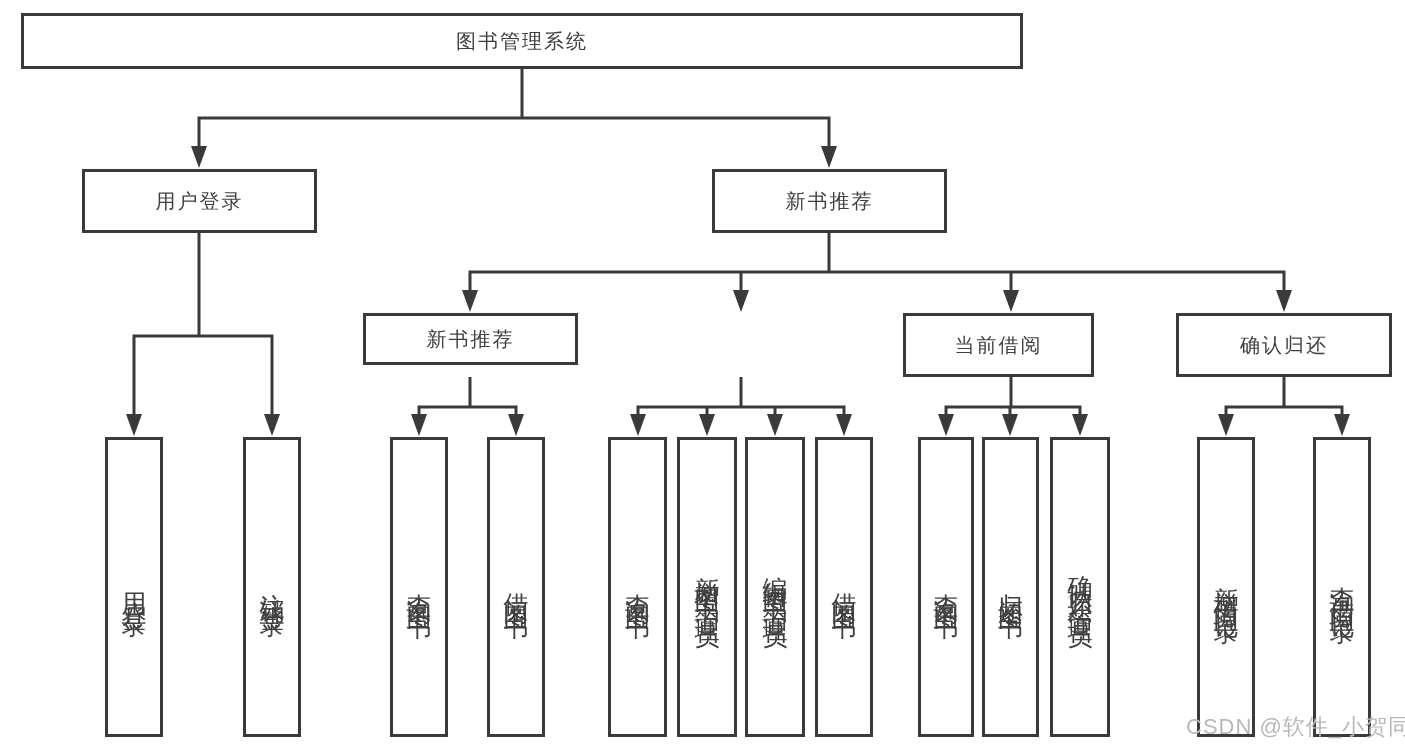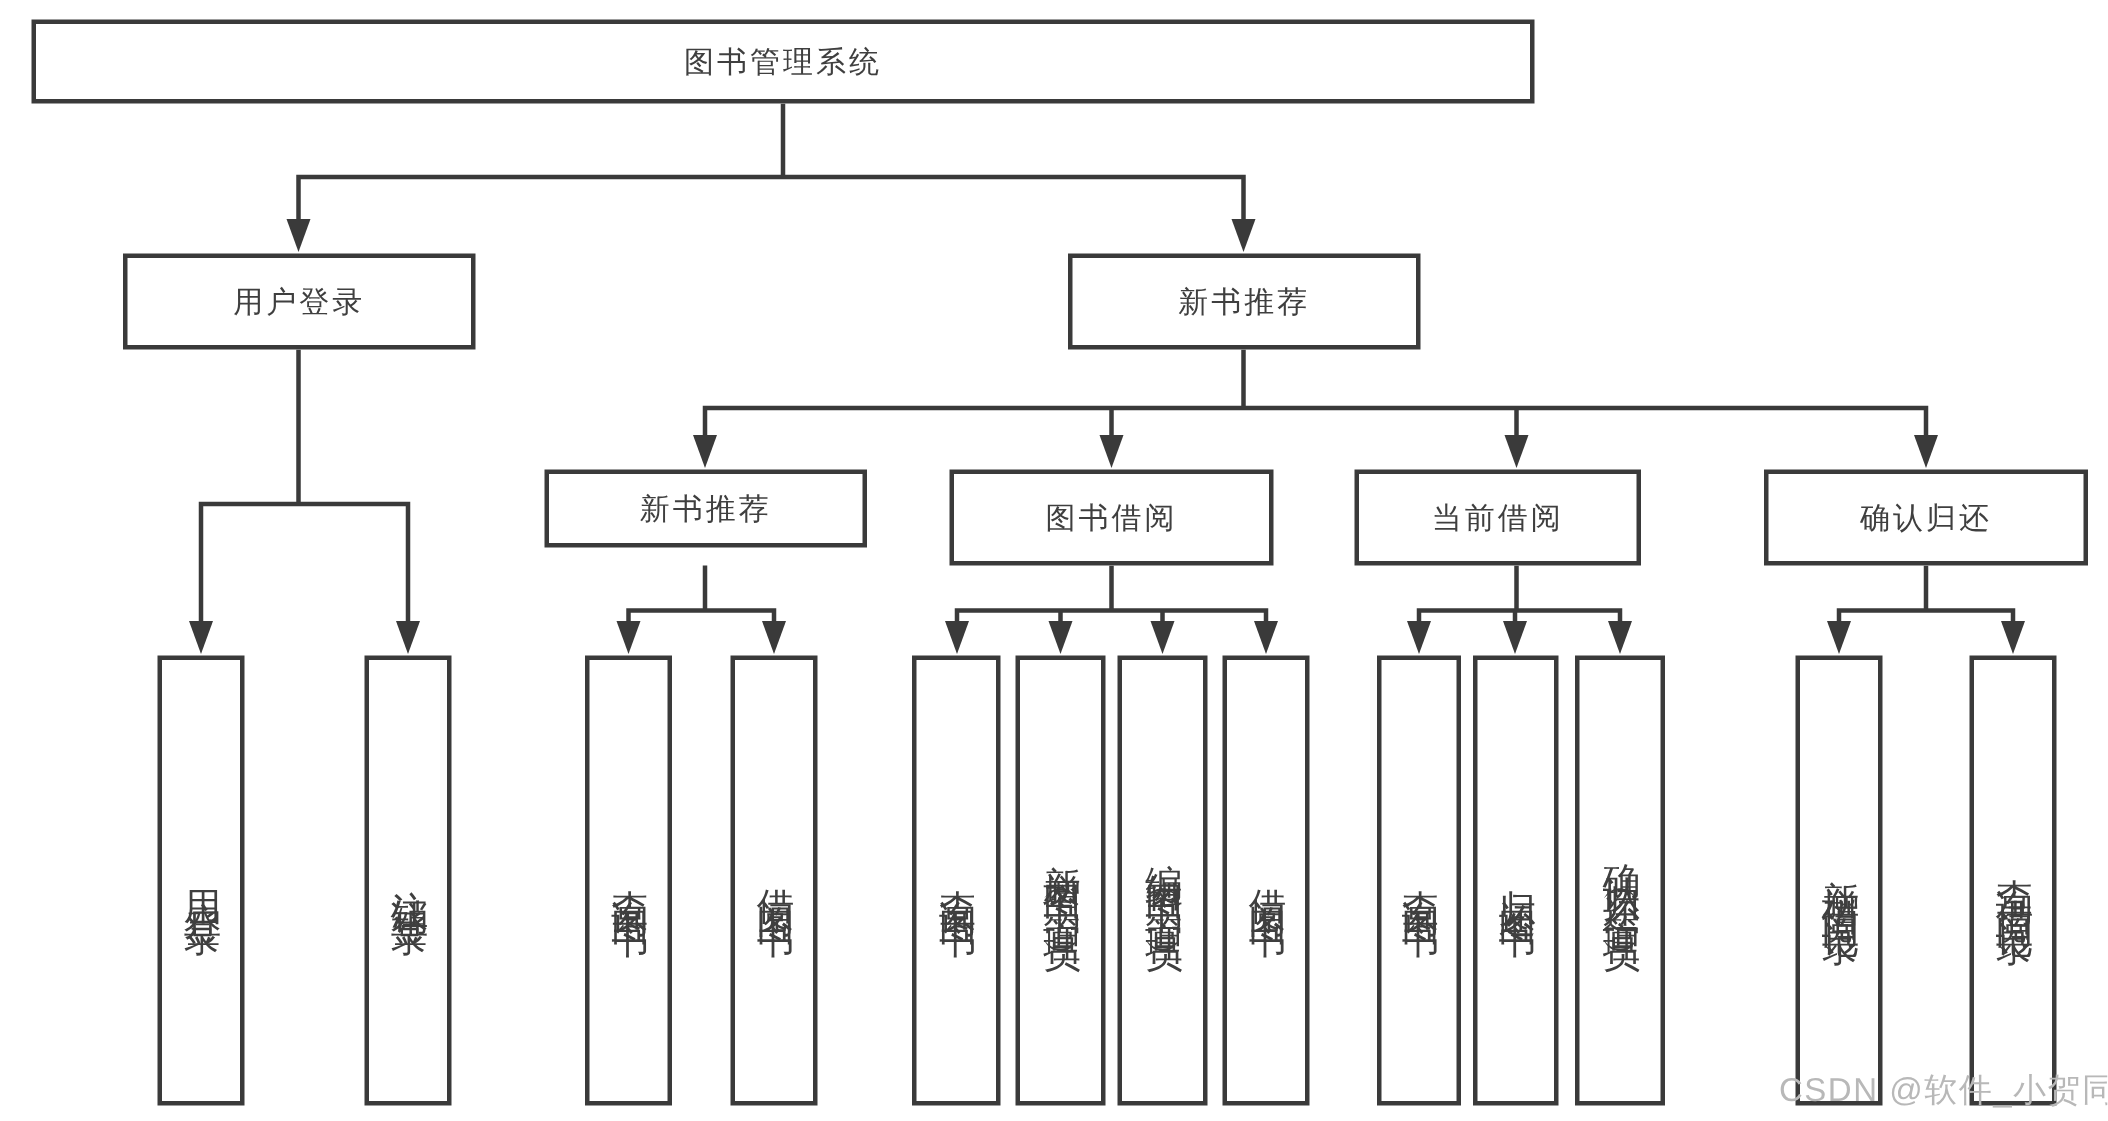--- a/index.html
+++ b/index.html
@@ -69,23 +69,20 @@
   <div class="node hnode" style="left:82px;top:169px;width:235px;height:64px;">
     <span>用户登录</span>
   </div>
   <div class="node hnode" style="left:712px;top:169px;width:235px;height:64px;">
     <span>新书推荐</span>
   </div>
 
   <div class="node hnode" style="left:363px;top:313px;width:215px;height:52px;">
     <span>新书推荐</span>
   </div>
-  <div class="node hnode" style="left:633px;top:313px;width:216px;height:64px;">
-    <span>图书借阅</span>
-  </div>
   <div class="node hnode" style="left:903px;top:313px;width:191px;height:64px;">
     <span>当前借阅</span>
   </div>
   <div class="node hnode" style="left:1176px;top:313px;width:216px;height:64px;">
     <span>确认归还</span>
   </div>
 
   <div class="node vnode" style="left:105px;top:437px;width:58px;height:300px;">
     <span class="leaf-label">用户登录</span>
   </div>

